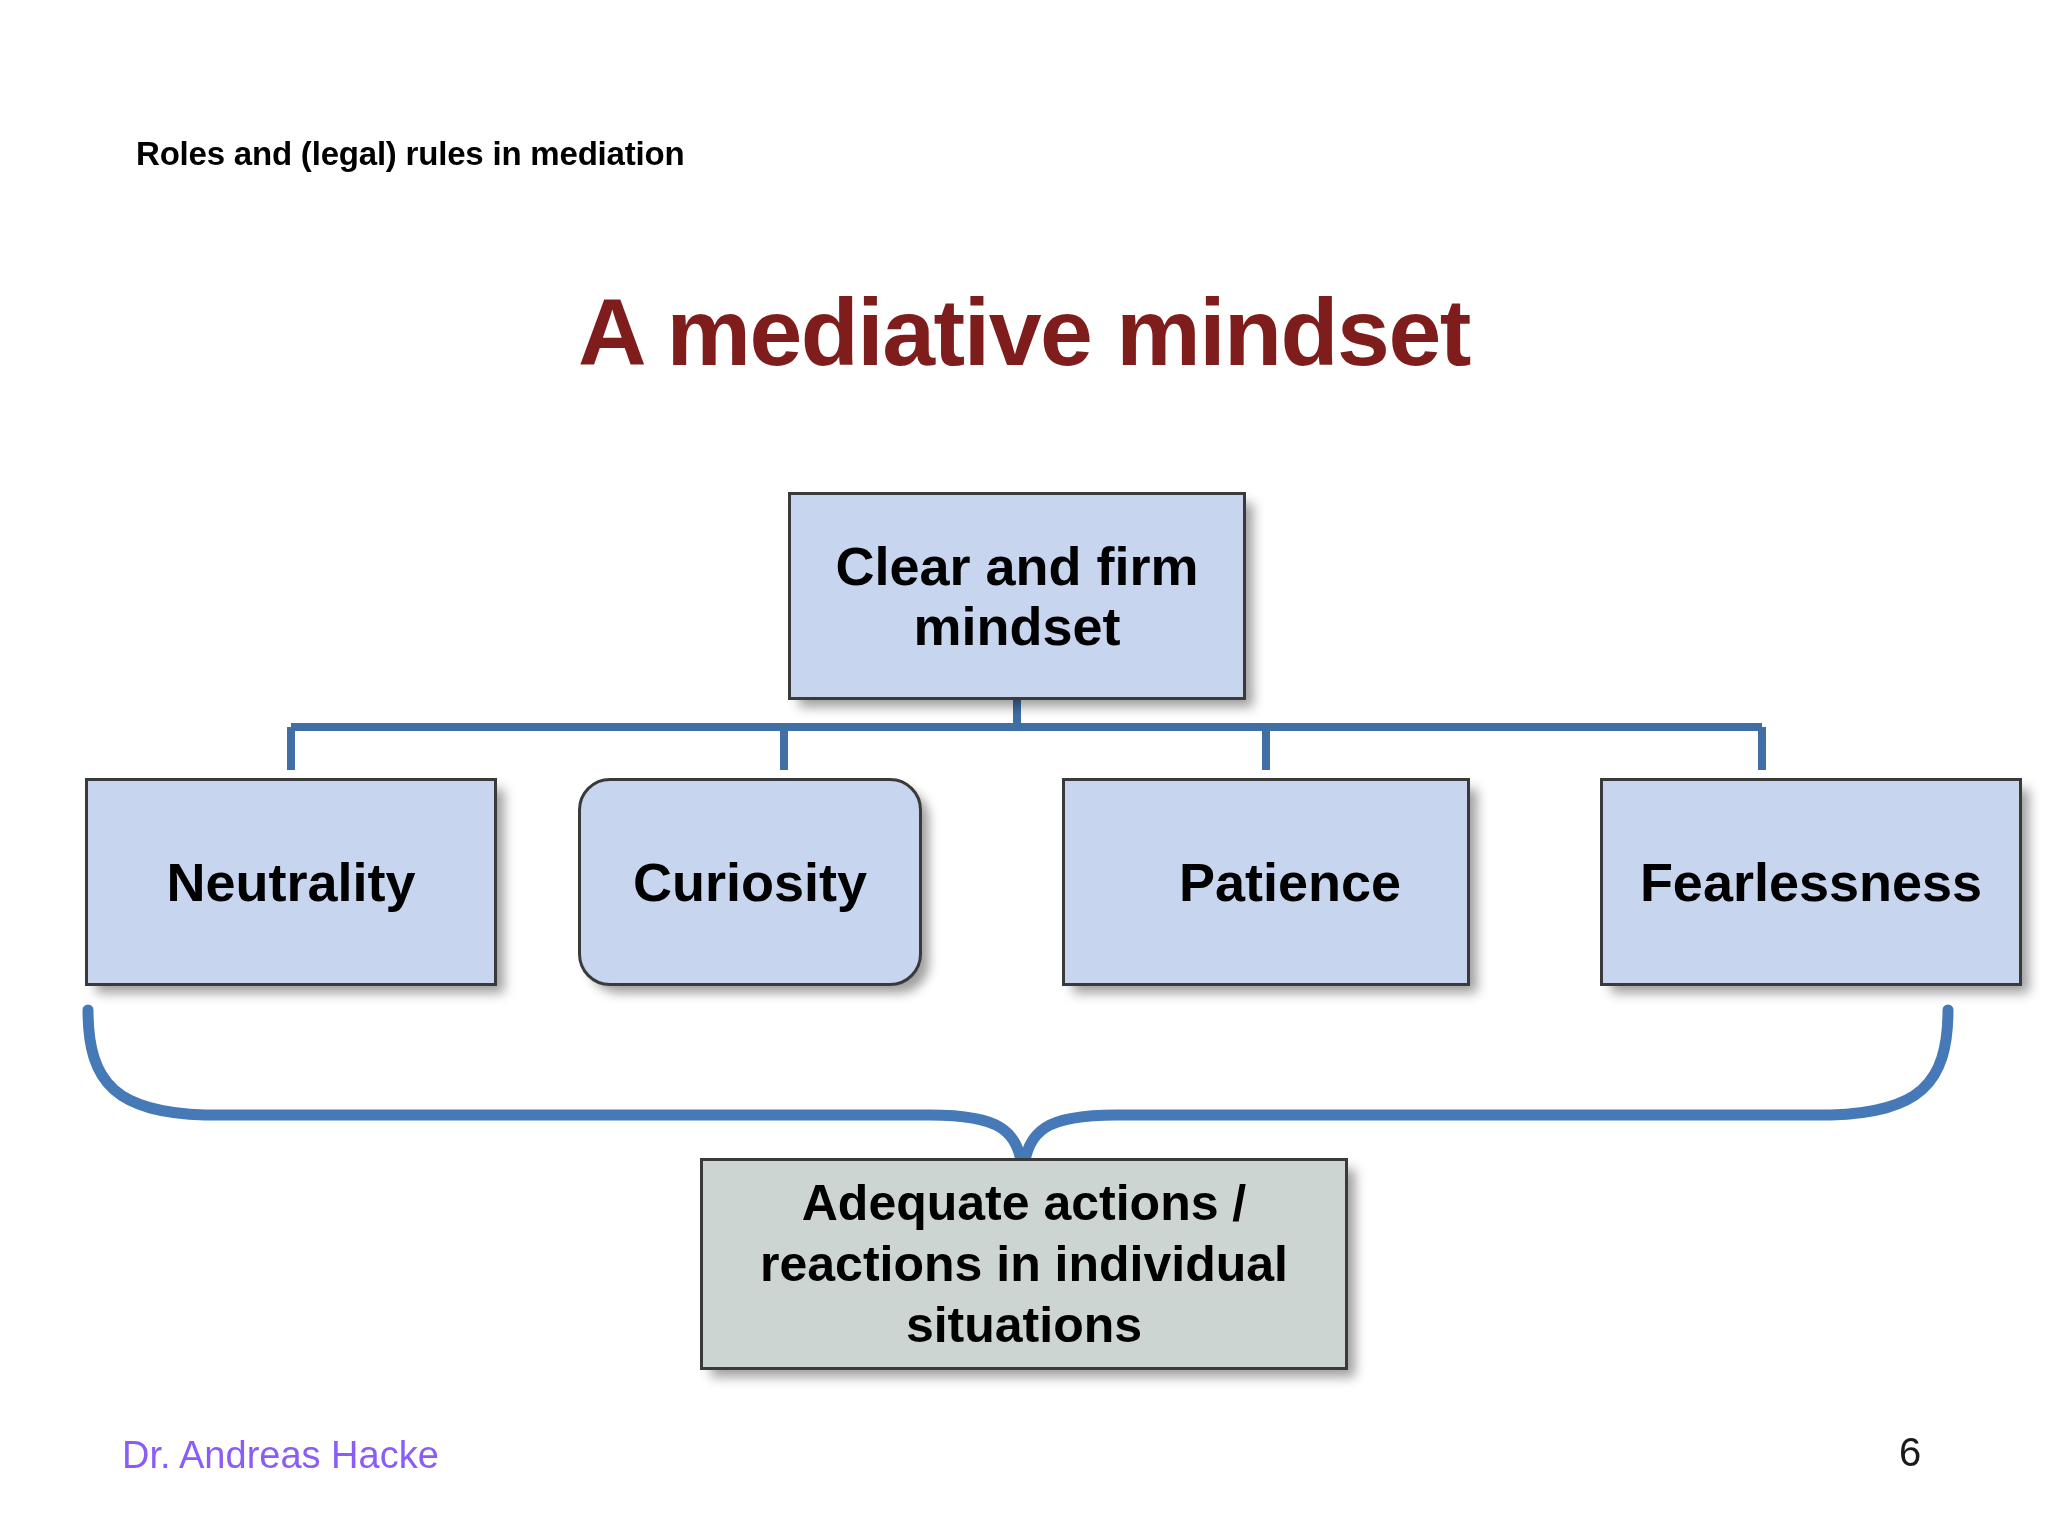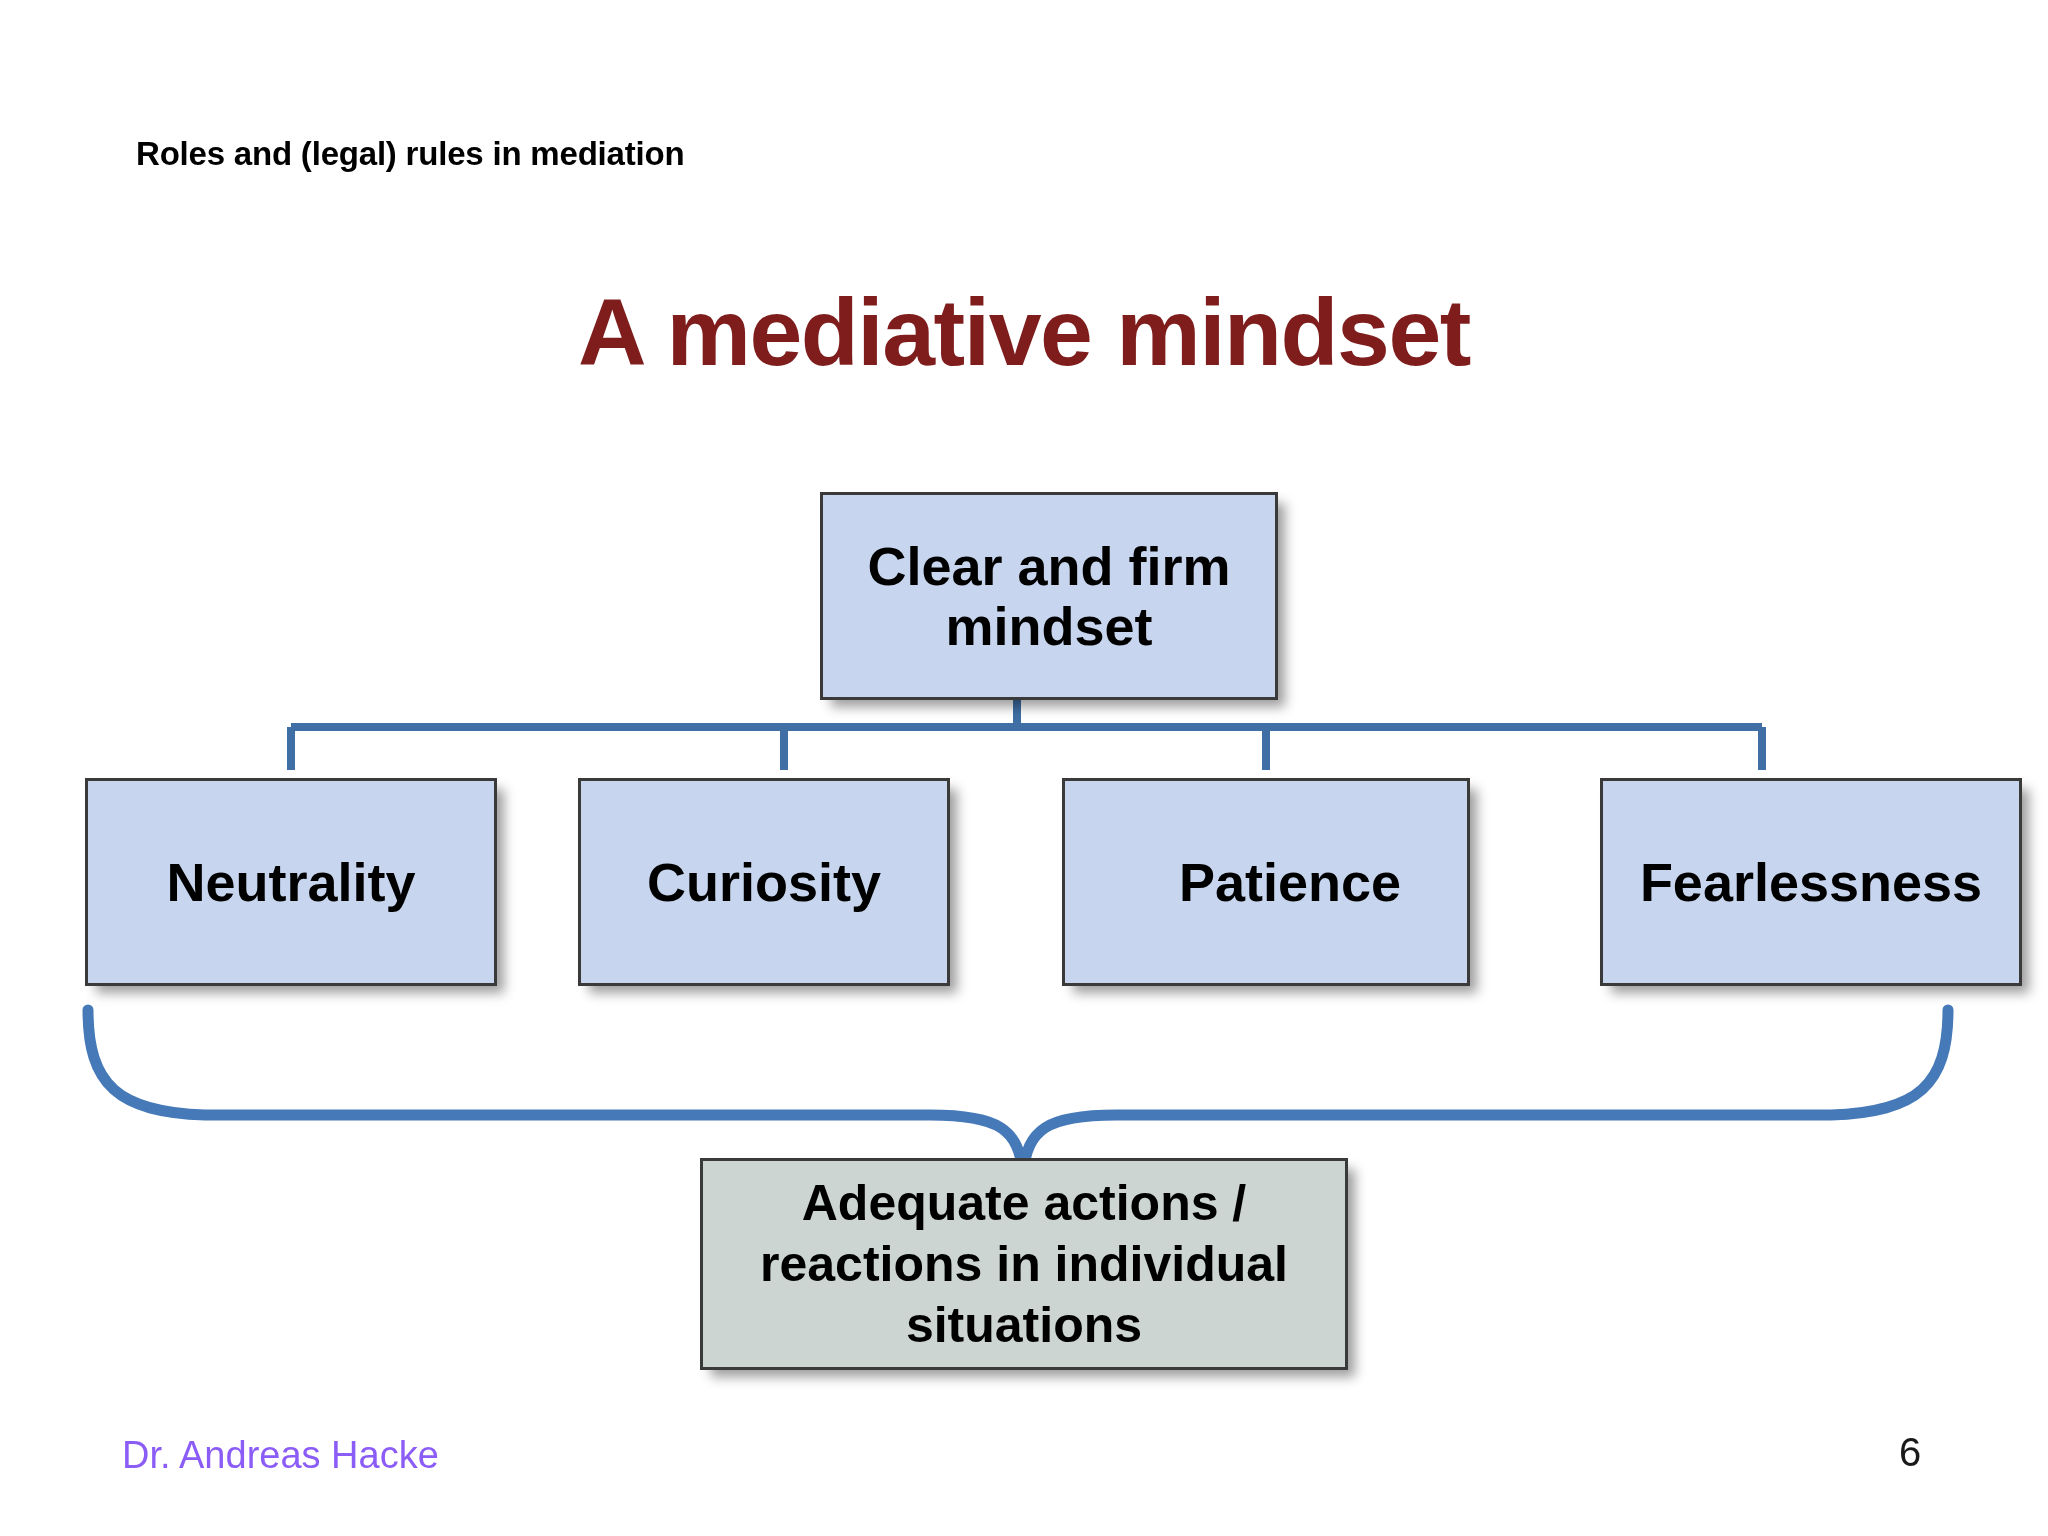--- a/index.html
+++ b/index.html
@@ -94,31 +94,30 @@
     white-space: pre-line;
   }
 
   #box-root {
     left: 788px;
     top: 492px;
     width: 458px;
     height: 208px;
     background: #c7d6ee;
     font-size: 54px;
-    margin-left: 32px;
   }
   .box-trait {
     top: 770px;
     height: 208px;
     background: #c7d6ee;
     font-size: 54px;
     margin-top: 8px;
   }
   #box-neutrality   { left: 85px;   width: 412px; }
-  #box-curiosity    { left: 578px;  width: 372px; }
+  #box-curiosity    { left: 578px;  width: 344px; border-radius: 32px; }
   #box-patience     { left: 1062px; width: 408px; padding-left: 48px; }
   #box-fearlessness { left: 1600px; width: 422px; }
 
   #box-outcome {
     left: 700px;
     top: 1158px;
     width: 648px;
     height: 212px;
     background: #ccd5d2;
     font-size: 50px;

